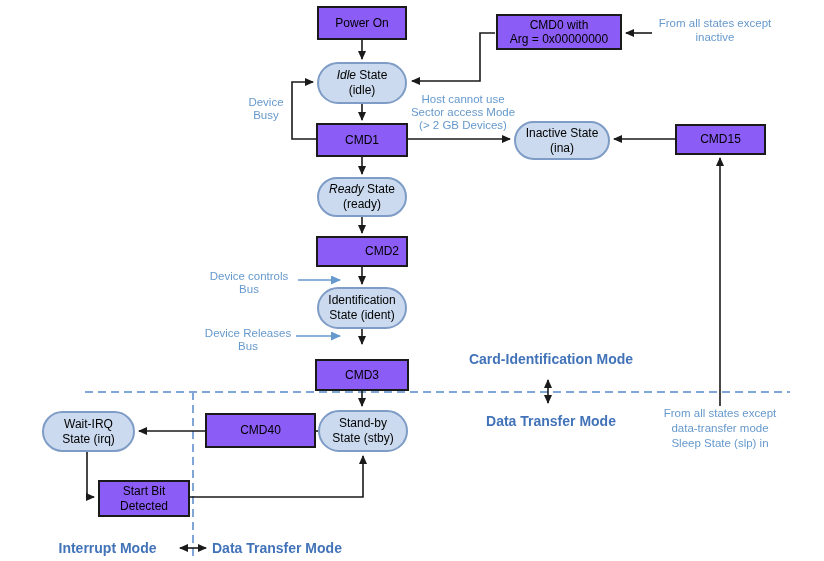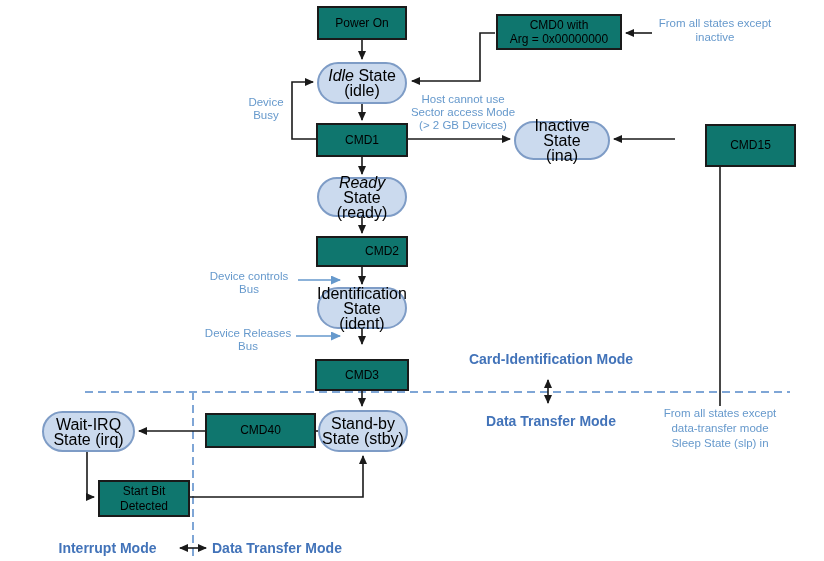--- a/index.html
+++ b/index.html
@@ -13,29 +13,29 @@
   html,body{margin:0;padding:0;background:#fff;}
   .canvas{
     position:relative;width:824px;height:561px;background:#fff;overflow:hidden;
     font-family:"Liberation Sans", sans-serif;
   }
   .wires{position:absolute;left:0;top:0;}
   .ln{stroke:var(--line);stroke-width:1.6;fill:none;}
   .dash{stroke:var(--dash-blue);stroke-width:2;stroke-dasharray:8 5;fill:none;}
   .blu{stroke:var(--label-blue);stroke-width:1.6;fill:none;}
   .box{
-    position:absolute;background:#0f766e;border:2px solid var(--line);box-sizing:border-box;
+    position:absolute;background:#8b5cf6;border:2px solid var(--line);box-sizing:border-box;
     display:flex;flex-direction:column;align-items:center;justify-content:center;
     font-size:12px;line-height:15px;color:#000;text-align:center;
   }
   .state{
     position:absolute;background:var(--state-fill);border:2px solid var(--state-border);
     border-radius:21px;box-sizing:border-box;
     display:flex;flex-direction:column;align-items:center;justify-content:center;
-    font-size:16px;line-height:15px;color:#000;text-align:center;
+    font-size:12px;line-height:15px;color:#000;text-align:center;
   }
   .lbl{
     position:absolute;color:var(--label-blue);font-size:11.5px;line-height:13.5px;text-align:center;
   }
   .mode{
     position:absolute;color:var(--mode-blue);font-weight:bold;font-size:14px;line-height:14px;text-align:center;
   }
 </style>
 </head>
 <body>
@@ -88,21 +88,21 @@
 
   <div class="box" style="left:496px;top:14px;width:126px;height:36px;line-height:14px;">
     <span>CMD0 with</span>
     <span>Arg = 0x00000000</span>
   </div>
 
   <div class="box" style="left:316px;top:123px;width:92px;height:34px;">
     <span>CMD1</span>
   </div>
 
-  <div class="box" style="left:705px;top:124px;width:91px;height:43px;text-align:center;">
+  <div class="box" style="left:675px;top:124px;width:91px;height:31px;text-align:center;">
     <span>CMD15</span>
   </div>
 
   <div class="box" style="left:316px;top:236px;width:92px;height:31px;padding-left:40px;">
     <span>CMD2</span>
   </div>
 
   <div class="box" style="left:315px;top:347px;width:94px;height:32px;margin-top:12px;">
     <span>CMD3</span>
   </div>

